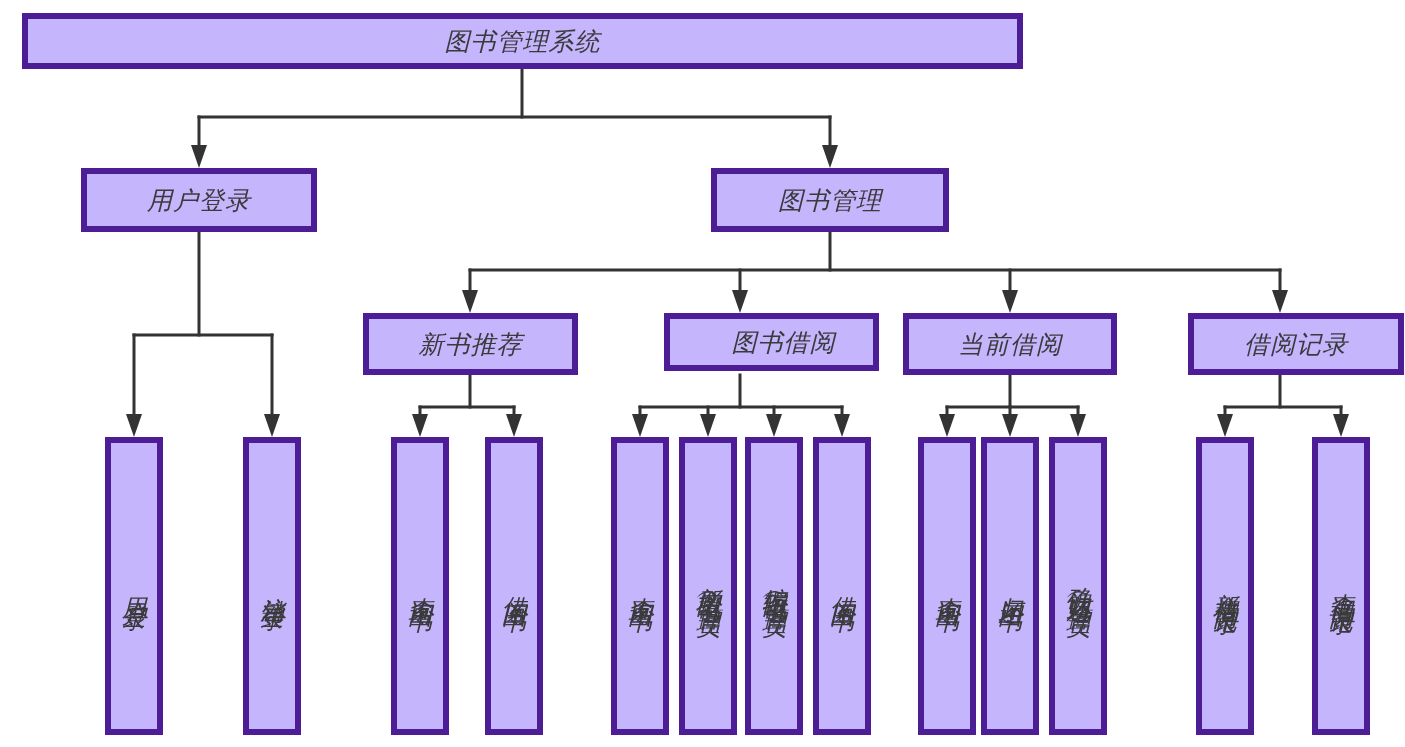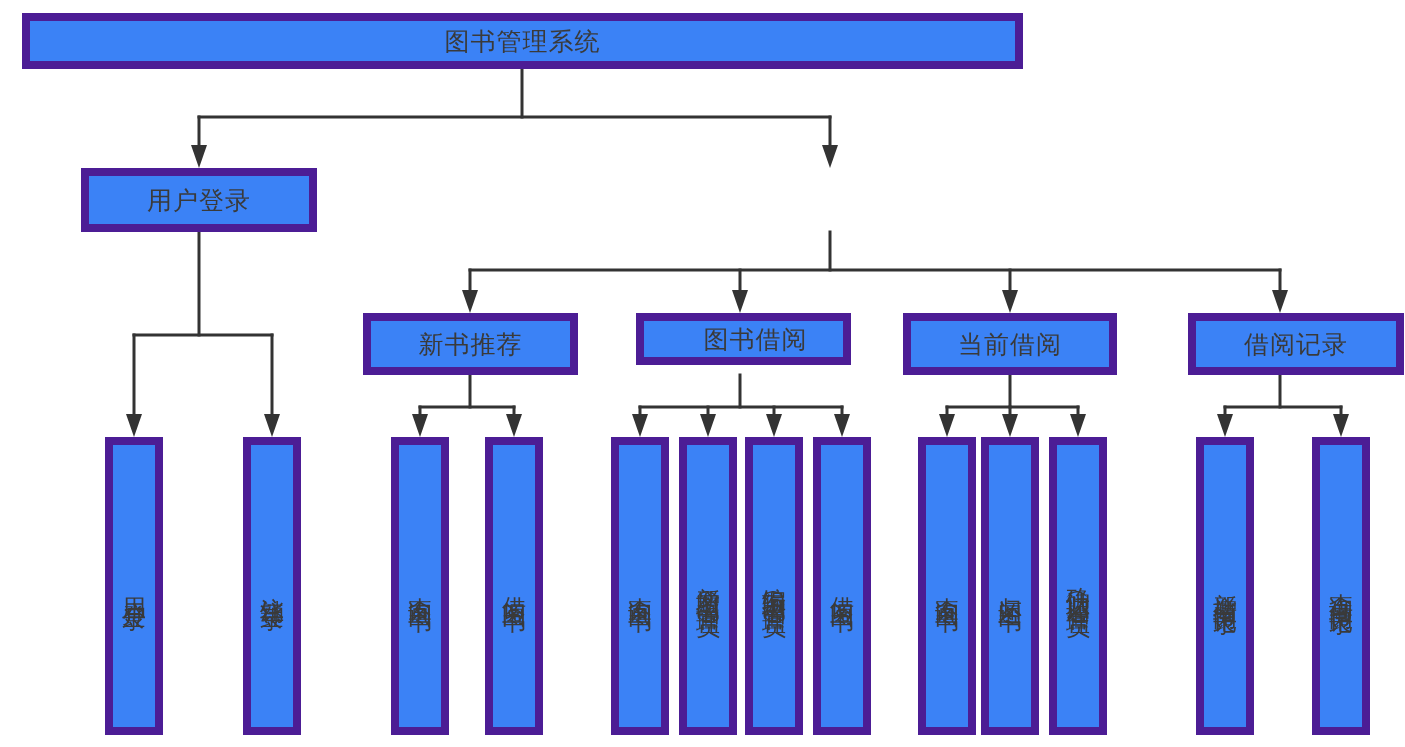--- a/index.html
+++ b/index.html
@@ -18,26 +18,27 @@
   .edges {
     position: absolute;
     left: 0;
     top: 0;
     width: 1405px;
     height: 747px;
   }
   .node {
     position: absolute;
     box-sizing: border-box;
-    background: #3b82f6;
-    border: 8px solid #4c1d95;
+    background: #c4b5fd;
+    border: 6px solid #4c1d95;
     color: #3a3a3a;
     display: flex;
     align-items: center;
     justify-content: center;
+    font-style: italic;
   }
   .hbox {
     font-size: 25px;
     letter-spacing: 1px;
     white-space: nowrap;
   }
   .vbox {
     top: 437px;
     width: 58px;
     height: 298px;
@@ -132,23 +133,24 @@
       <path class="a" d="M1002 414 L1018 414 L1010 437 Z"></path>
       <path class="a" d="M1070 414 L1086 414 L1078 437 Z"></path>
       <path class="a" d="M1217 414 L1233 414 L1225 437 Z"></path>
       <path class="a" d="M1333 414 L1349 414 L1341 437 Z"></path>
     </g>
   </svg>
 
   <div class="node hbox" style="left:22px; top:13px; width:1001px; height:56px;">图书管理系统</div>
 
   <div class="node hbox" style="left:81px; top:168px; width:236px; height:64px;">用户登录</div>
+  <div class="node hbox" style="left:711px; top:168px; width:238px; height:64px;">图书管理</div>
 
   <div class="node hbox" style="left:363px; top:313px; width:215px; height:62px;text-align:right;">新书推荐</div>
-  <div class="node hbox" style="left:636px; top:313px; width:215px; height:52px;padding-left:24px;">图书借阅</div>
+  <div class="node hbox" style="left:664px; top:313px; width:215px; height:58px;padding-left:24px;">图书借阅</div>
   <div class="node hbox" style="left:903px; top:313px; width:214px; height:62px;text-align:center;">当前借阅</div>
   <div class="node hbox" style="left:1172px; top:313px; width:216px; height:62px;margin-left:16px;">借阅记录</div>
 
   <div class="node vbox" style="left:105px;">
     <span>用户登录</span>
   </div>
   <div class="node vbox" style="left:243px;">
     <span>注销登录</span>
   </div>
 

